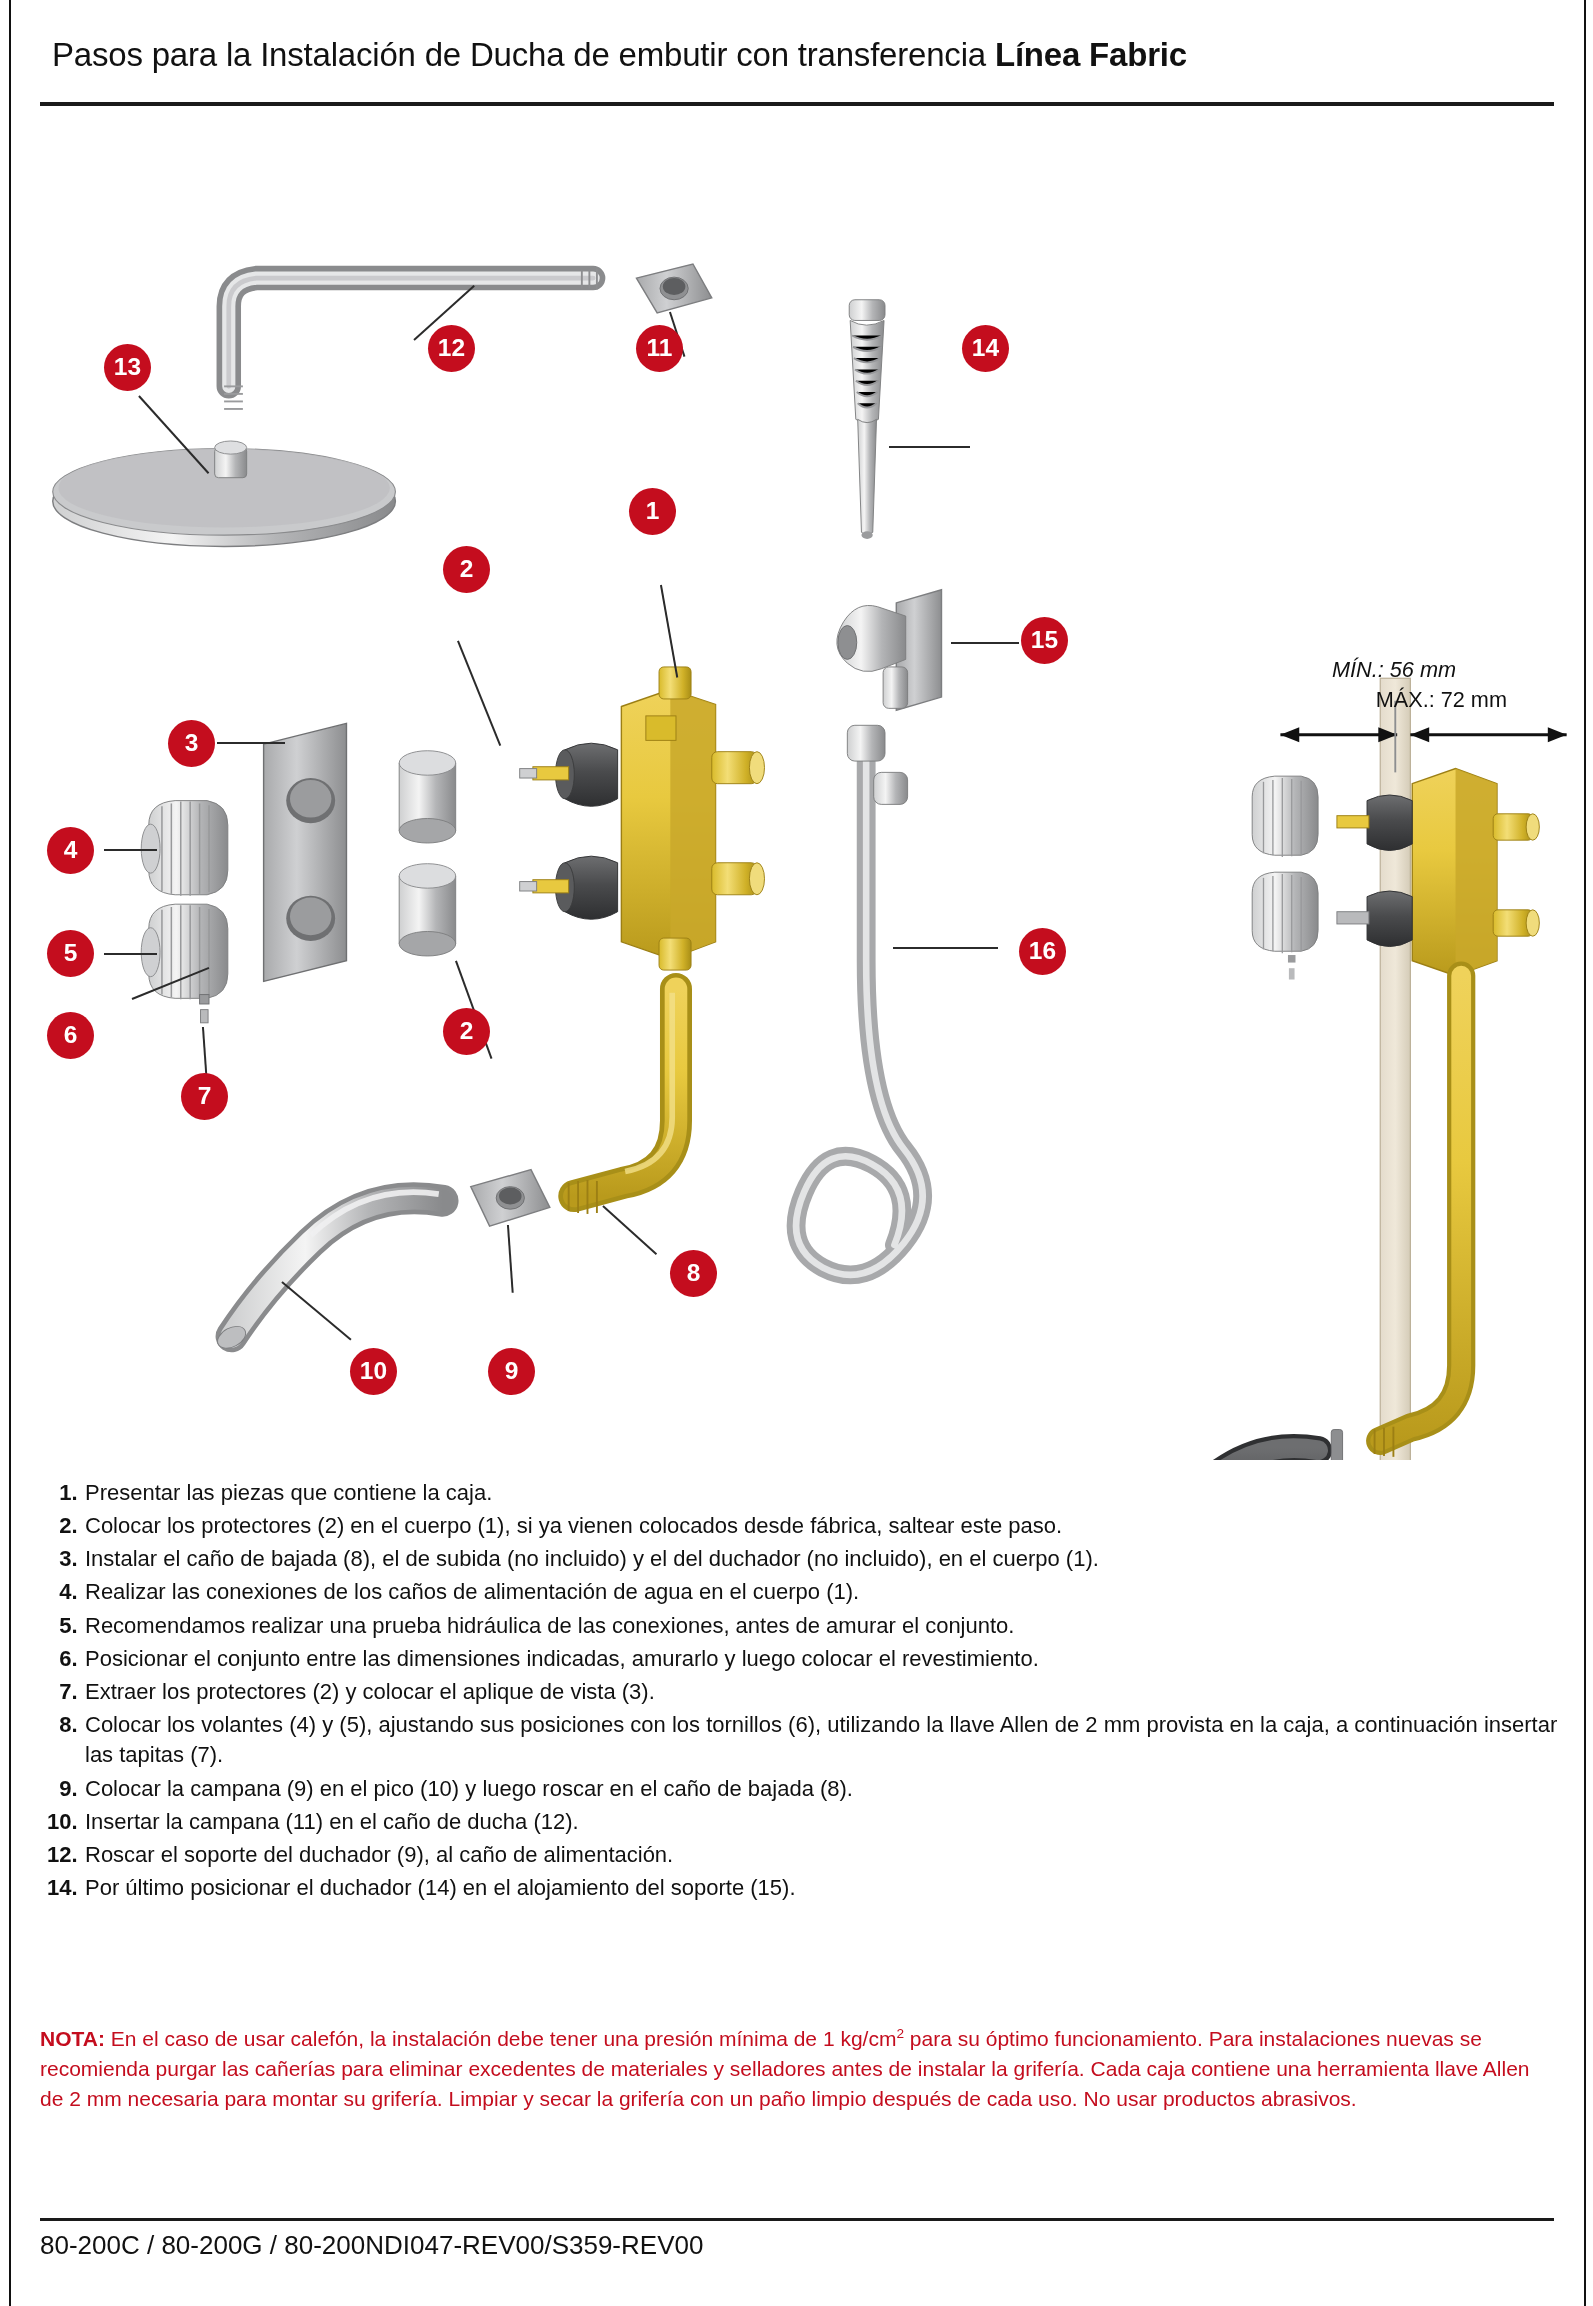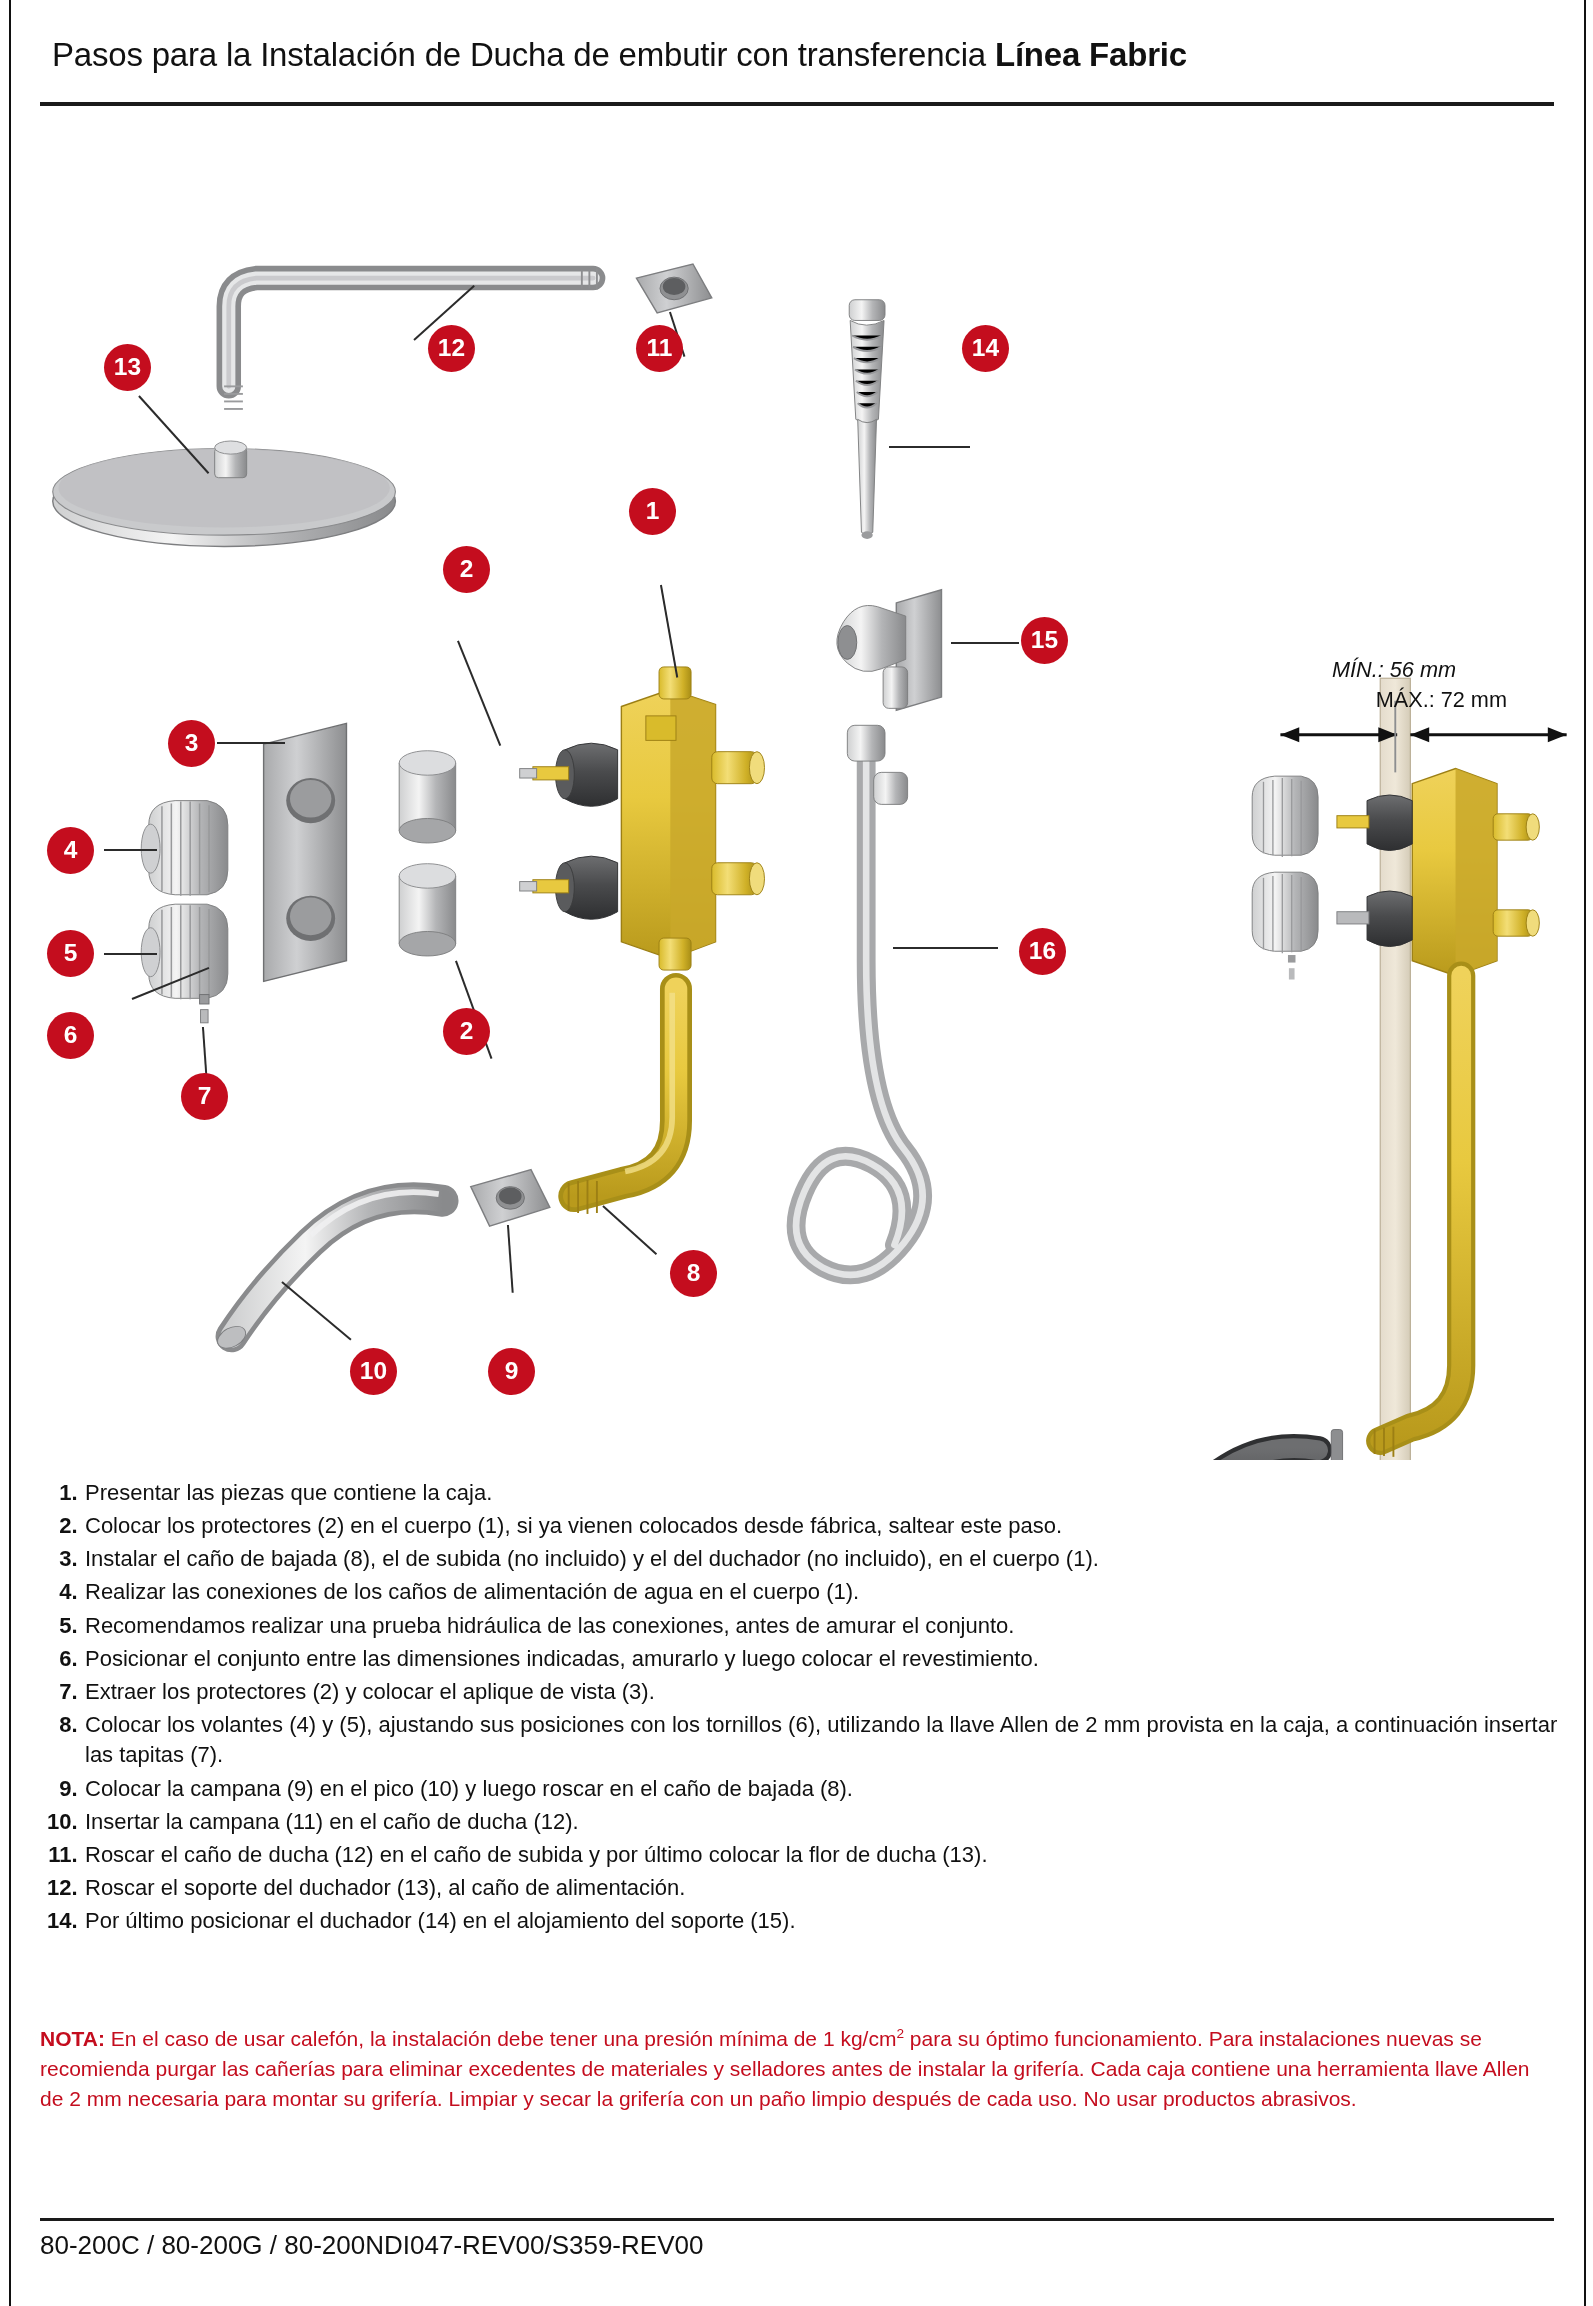--- a/index.html
+++ b/index.html
@@ -507,26 +507,22 @@
       </div>
     <div class="step">
         <div class="num">9.</div>
         <div class="txt">Colocar la campana (9) en el pico (10) y luego roscar en el caño de bajada (8).</div>
       </div>
     <div class="step">
         <div class="num">10.</div>
         <div class="txt">Insertar la campana (11) en el caño de ducha (12).</div>
       </div>
     <div class="step">
-        <div class="num">11.</div>
-        <div class="txt">Roscar el caño de ducha (12) en el caño de subida y por último colocar la flor de ducha (13).</div>
-      </div>
-    <div class="step">
         <div class="num">12.</div>
-        <div class="txt">Roscar el soporte del duchador (13), al caño de alimentación.</div>
+        <div class="txt">Roscar el soporte del duchador (9), al caño de alimentación.</div>
       </div>
     <div class="step">
         <div class="num">14.</div>
         <div class="txt">Por último posicionar el duchador (14) en el alojamiento del soporte (15).</div>
       </div>
   </div>
 
   <div class="note">
     <b>NOTA:</b><span> En el caso de usar calefón, la instalación debe tener una presión mínima de 1 kg/cm</span><sup>2</sup><span> para su óptimo funcionamiento.</span>
     <span>Para instalaciones nuevas se recomienda purgar las cañerías para eliminar excedentes de materiales y selladores antes de instalar la grifería. Cada caja contiene una herramienta llave Allen de 2 mm necesaria para montar su grifería. Limpiar y secar la grifería con un paño limpio después de cada uso. No usar productos abrasivos.</span>

